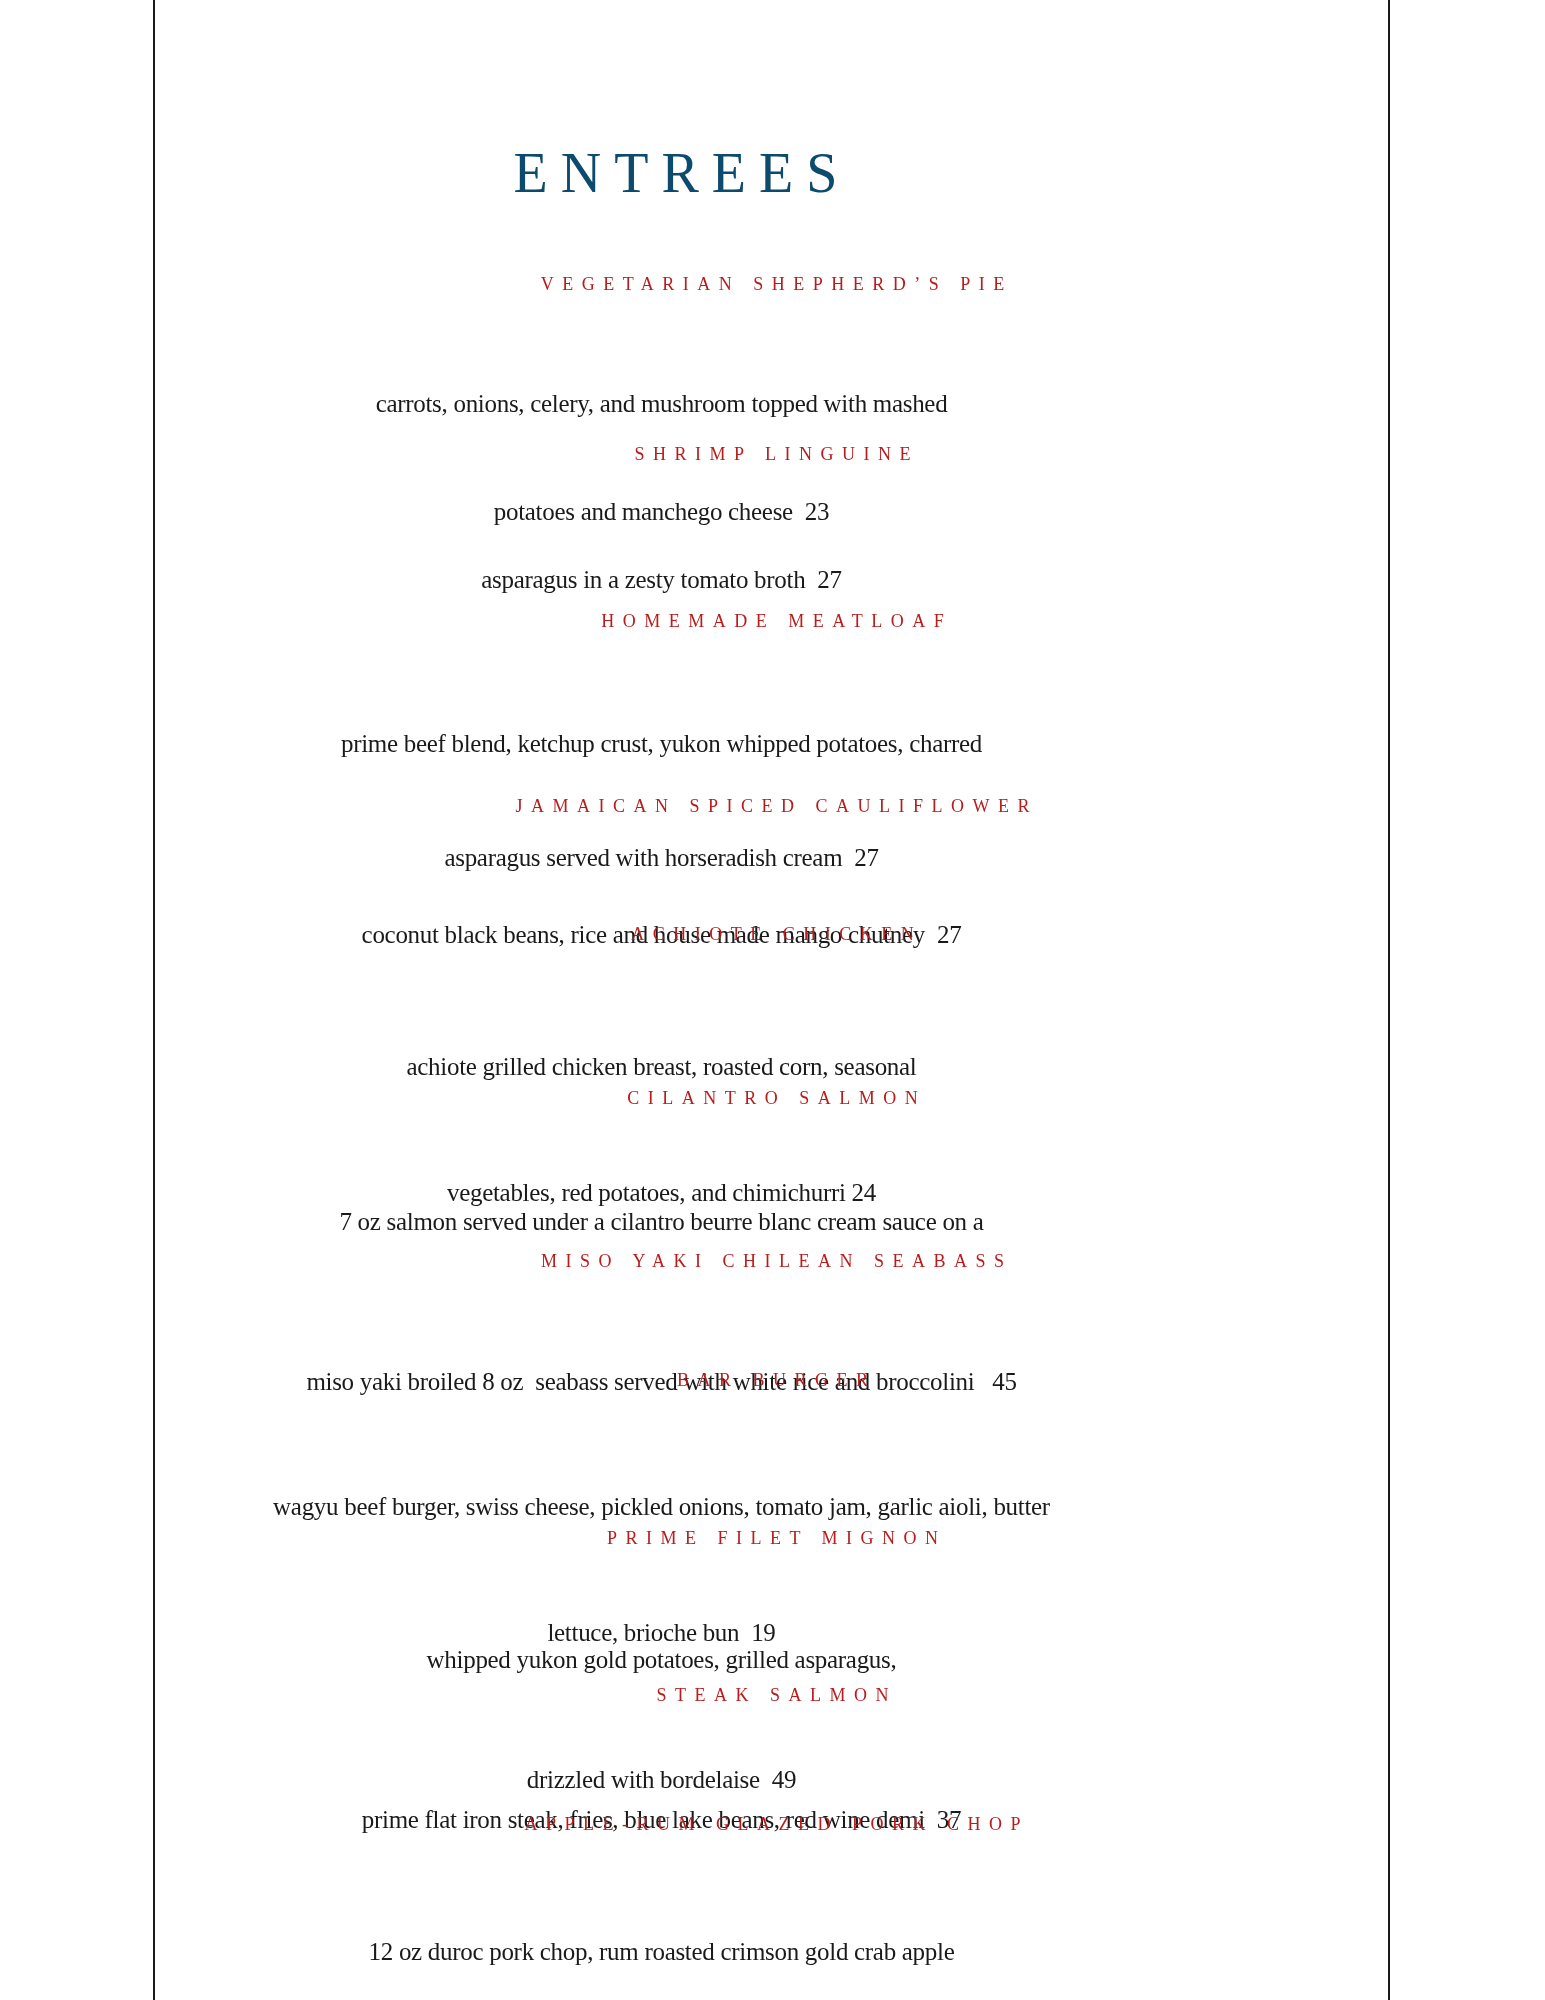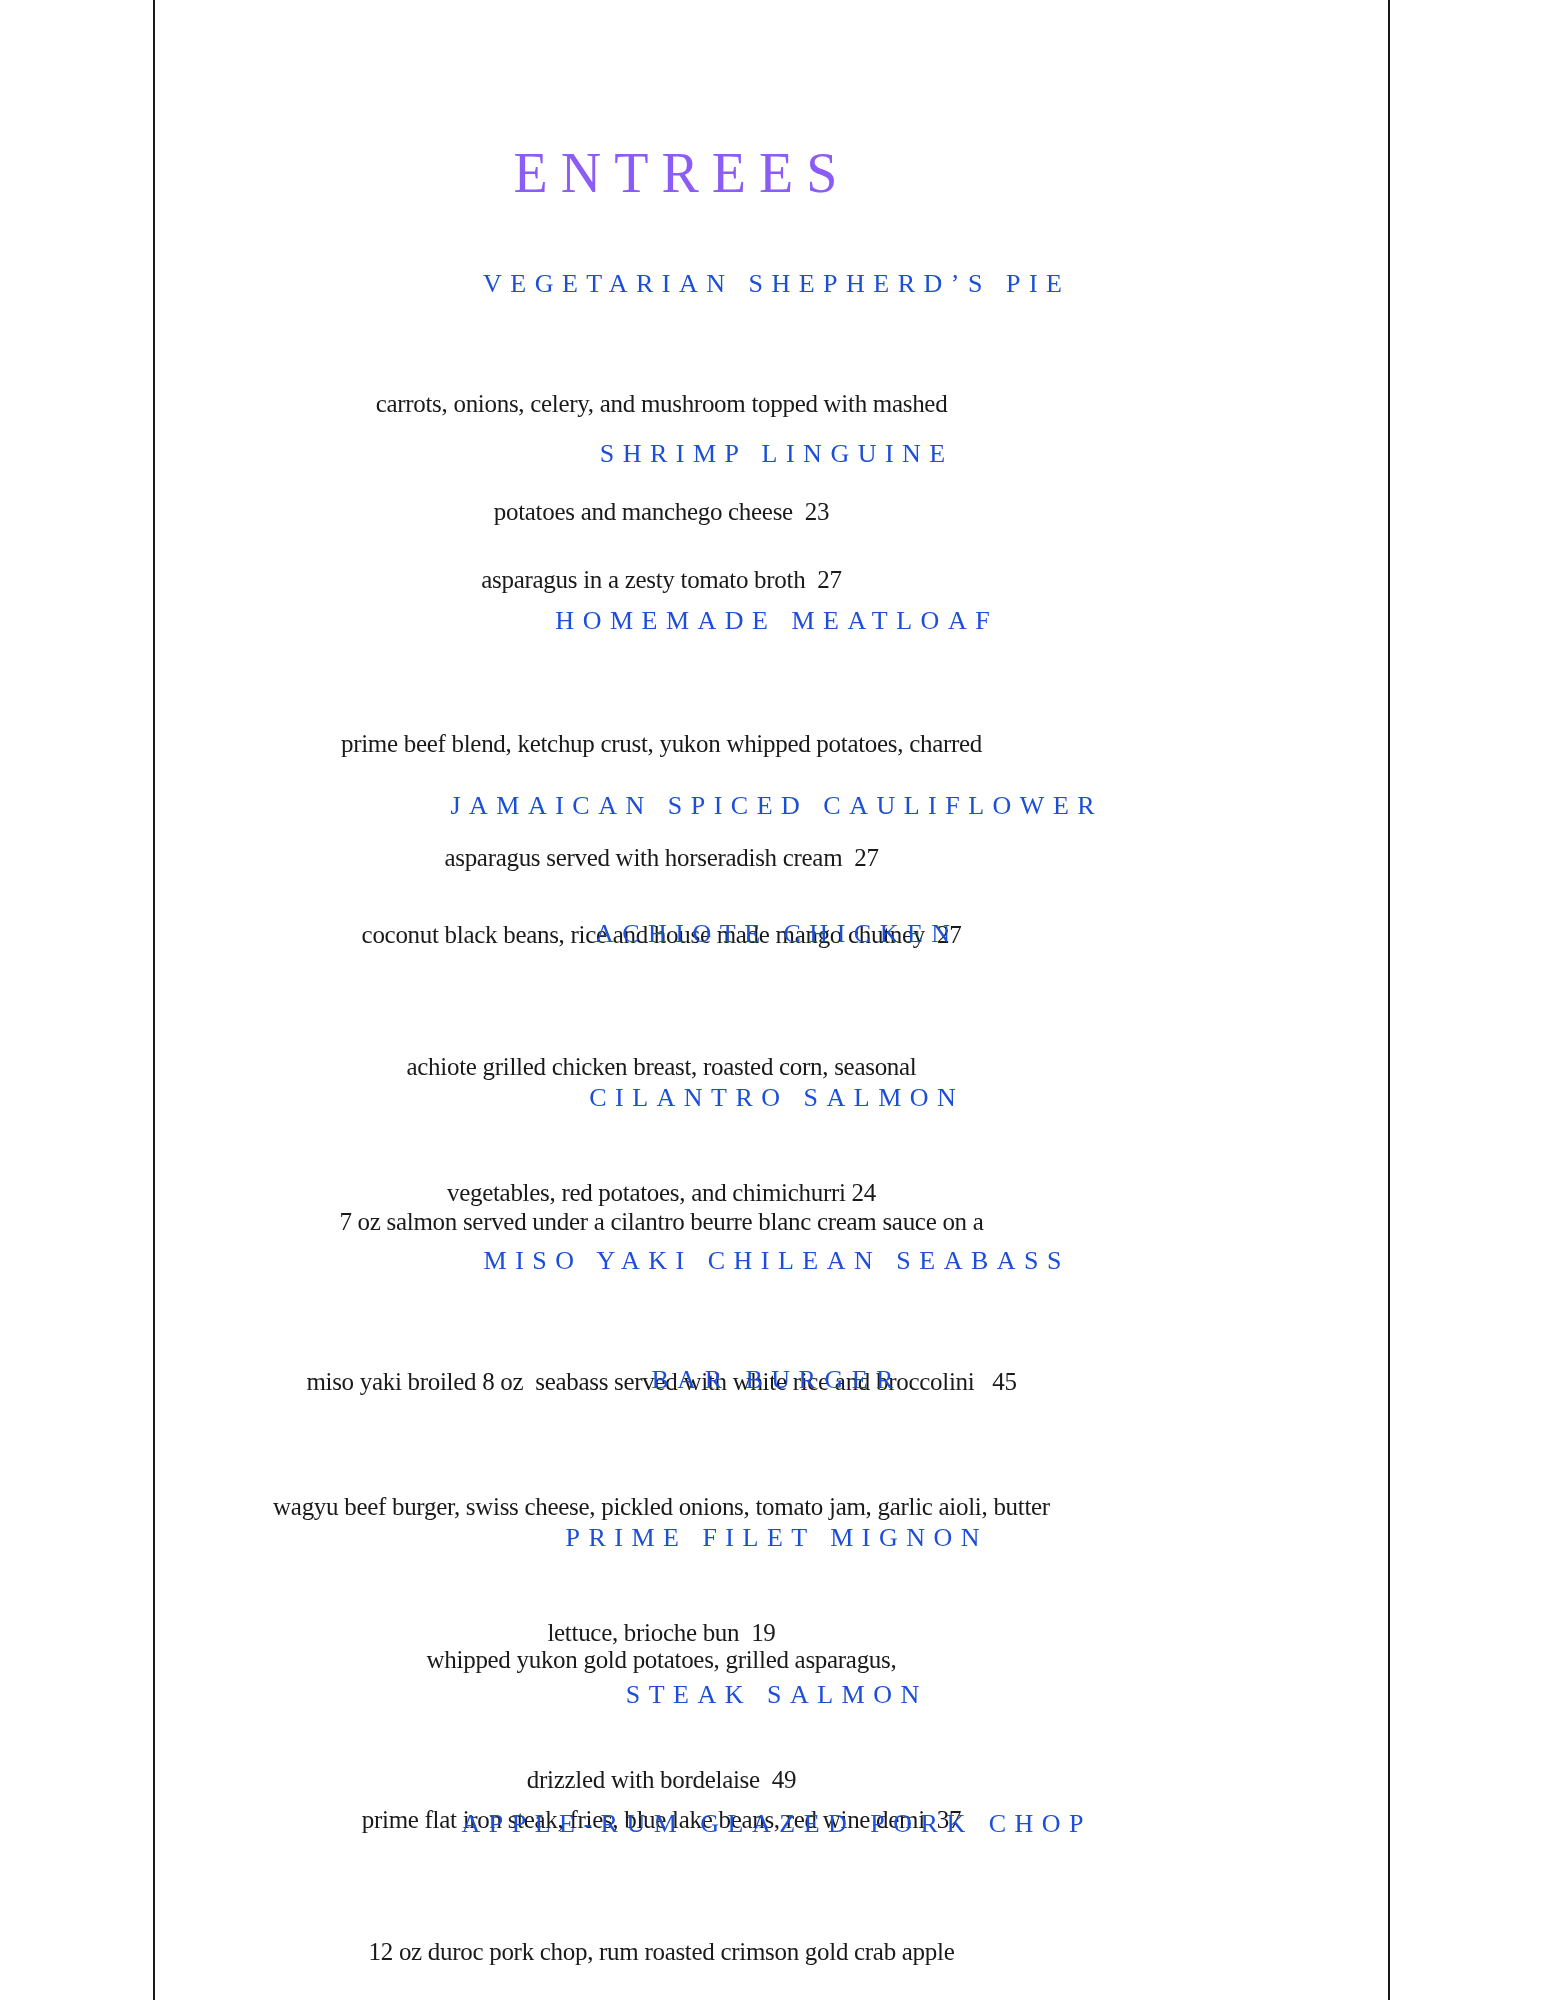--- a/index.html
+++ b/index.html
@@ -3,25 +3,25 @@
 <meta charset="utf-8">
 <style>
   html, body { margin: 0; padding: 0; background: #ffffff; }
   body { width: 1545px; height: 2000px; position: relative; overflow: hidden;
          font-family: "Liberation Serif", "DejaVu Serif", serif; color: #111111; }
   .rule { position: absolute; top: 0; width: 2px; height: 2000px; background: #1a1a1a; }
   .rule.left { left: 153px; }
   .rule.right { left: 1388px; }
   .title { position: absolute; left: 0; width: 1351px; top: 145px; text-align: center;
            font-size: 56px; line-height: 56px; letter-spacing: 13px; text-indent: 13px;
-           font-weight: normal; margin: 0; color: #8b5cf6; }
+           font-weight: normal; margin: 0; color: #0c4a6e; }
   .item { position: absolute; left: 0; width: 1545px; text-align: center; }
   .item-name { position: absolute; left: 0; width: 1545px; margin: 0;
-               font-size: 26px; line-height: 28px; font-weight: normal;
-               letter-spacing: 8.5px; text-indent: 8.5px; color: #1d4ed8; white-space: nowrap; }
+               font-size: 18px; line-height: 28px; font-weight: normal;
+               letter-spacing: 8.5px; text-indent: 8.5px; color: #b91c1c; white-space: nowrap; }
   .item-desc { position: absolute; left: 0; width: 1323px; margin: 0;
                font-size: 25px; line-height: 41px; color: #1a1a1a; letter-spacing: -0.3px;
                white-space: pre; }
   .item-desc .line { display: block; }
 </style>
 </head>
 <body>
 
 <div class="rule left"></div>
 <div class="rule right"></div>

